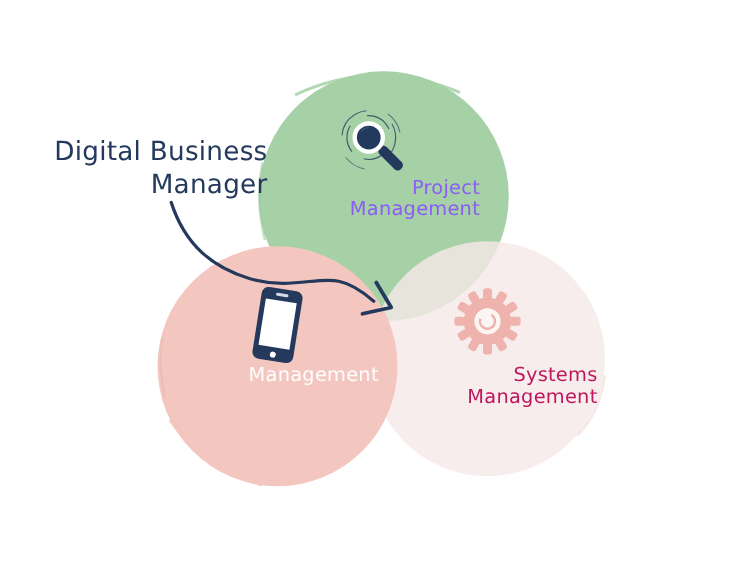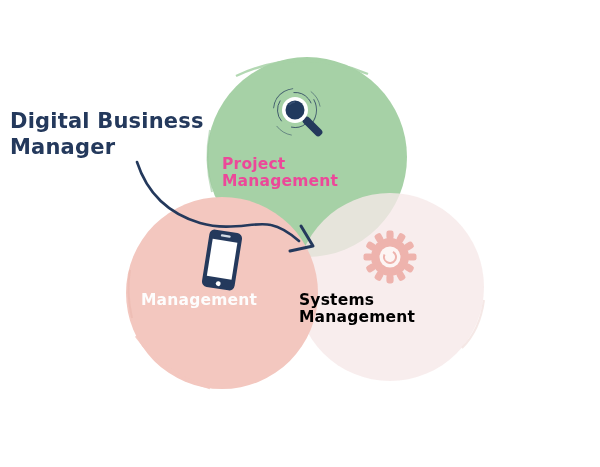--- a/index.html
+++ b/index.html
@@ -6,36 +6,36 @@
   .canvas{
     position:relative;
     width:600px;height:467px;
     background:#ffffff;
     overflow:hidden;
     font-family:"DejaVu Sans","Liberation Sans",sans-serif;
   }
   .venn-svg{position:absolute;left:0;top:0;}
   .label{
     position:absolute;
-    text-align:left;
-    font-weight:bold;
+    text-align:right;
+    font-weight:normal;
     letter-spacing:0.2px;
   }
   .title{
     left:10px;top:108px;width:204px;
     font-size:21px;line-height:26px;
     color:#24395c;
   }
   .circle-label{
     width:162px;
     font-size:15.5px;line-height:16.5px;
   }
-  .label-project{left:222px;top:156px;color:#ec4899;}
+  .label-project{left:222px;top:142px;color:#8b5cf6;}
   .label-team{left:141px;top:292px;color:#fdfdfd;}
-  .label-systems{left:299px;top:292px;color:#000000;}
+  .label-systems{left:316px;top:292px;color:#be185d;}
 </style>
 </head>
 <body>
 
 <div class="canvas">
 
   <svg class="venn-svg" width="600" height="467" viewBox="0 0 600 467">
 
     <g>
       <circle cx="307" cy="157" r="100" fill="#a6d1a6"></circle>

